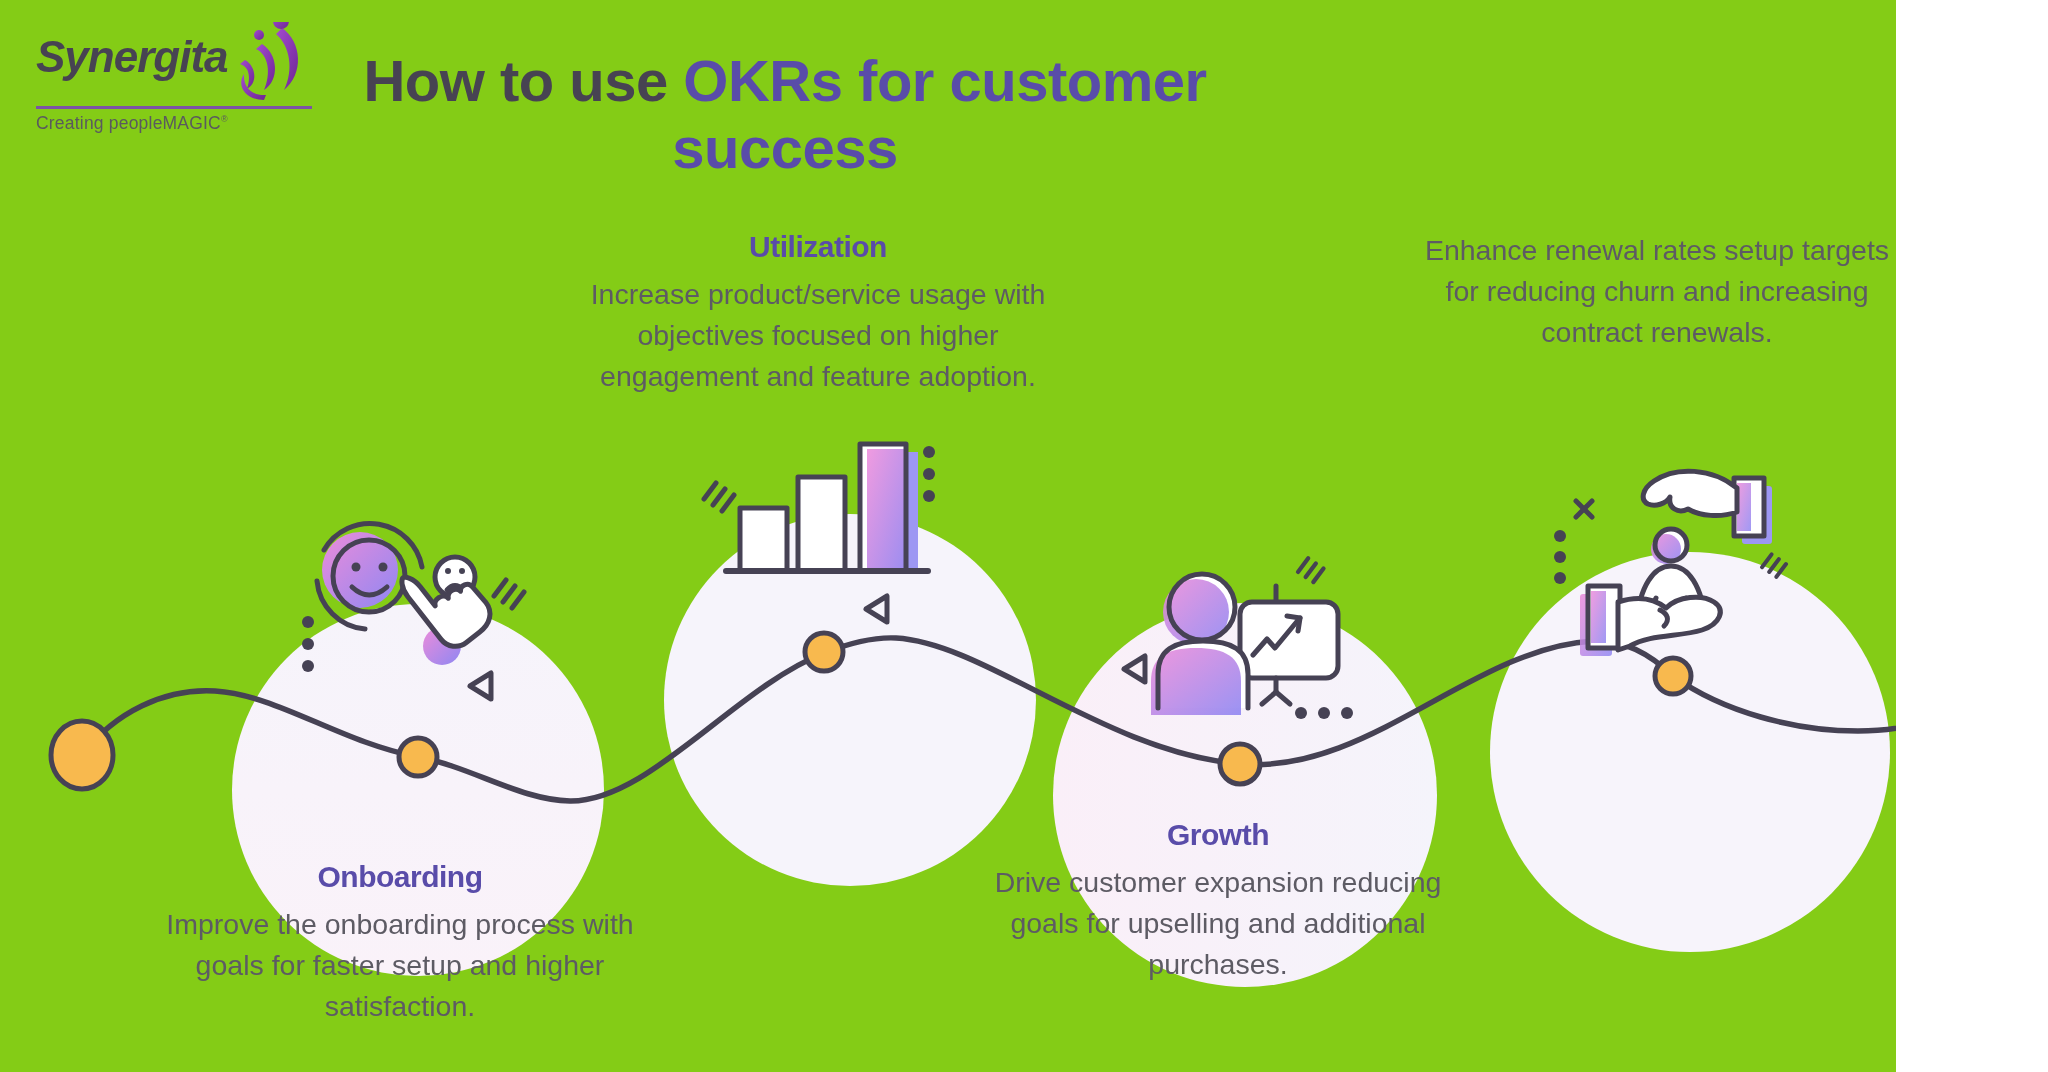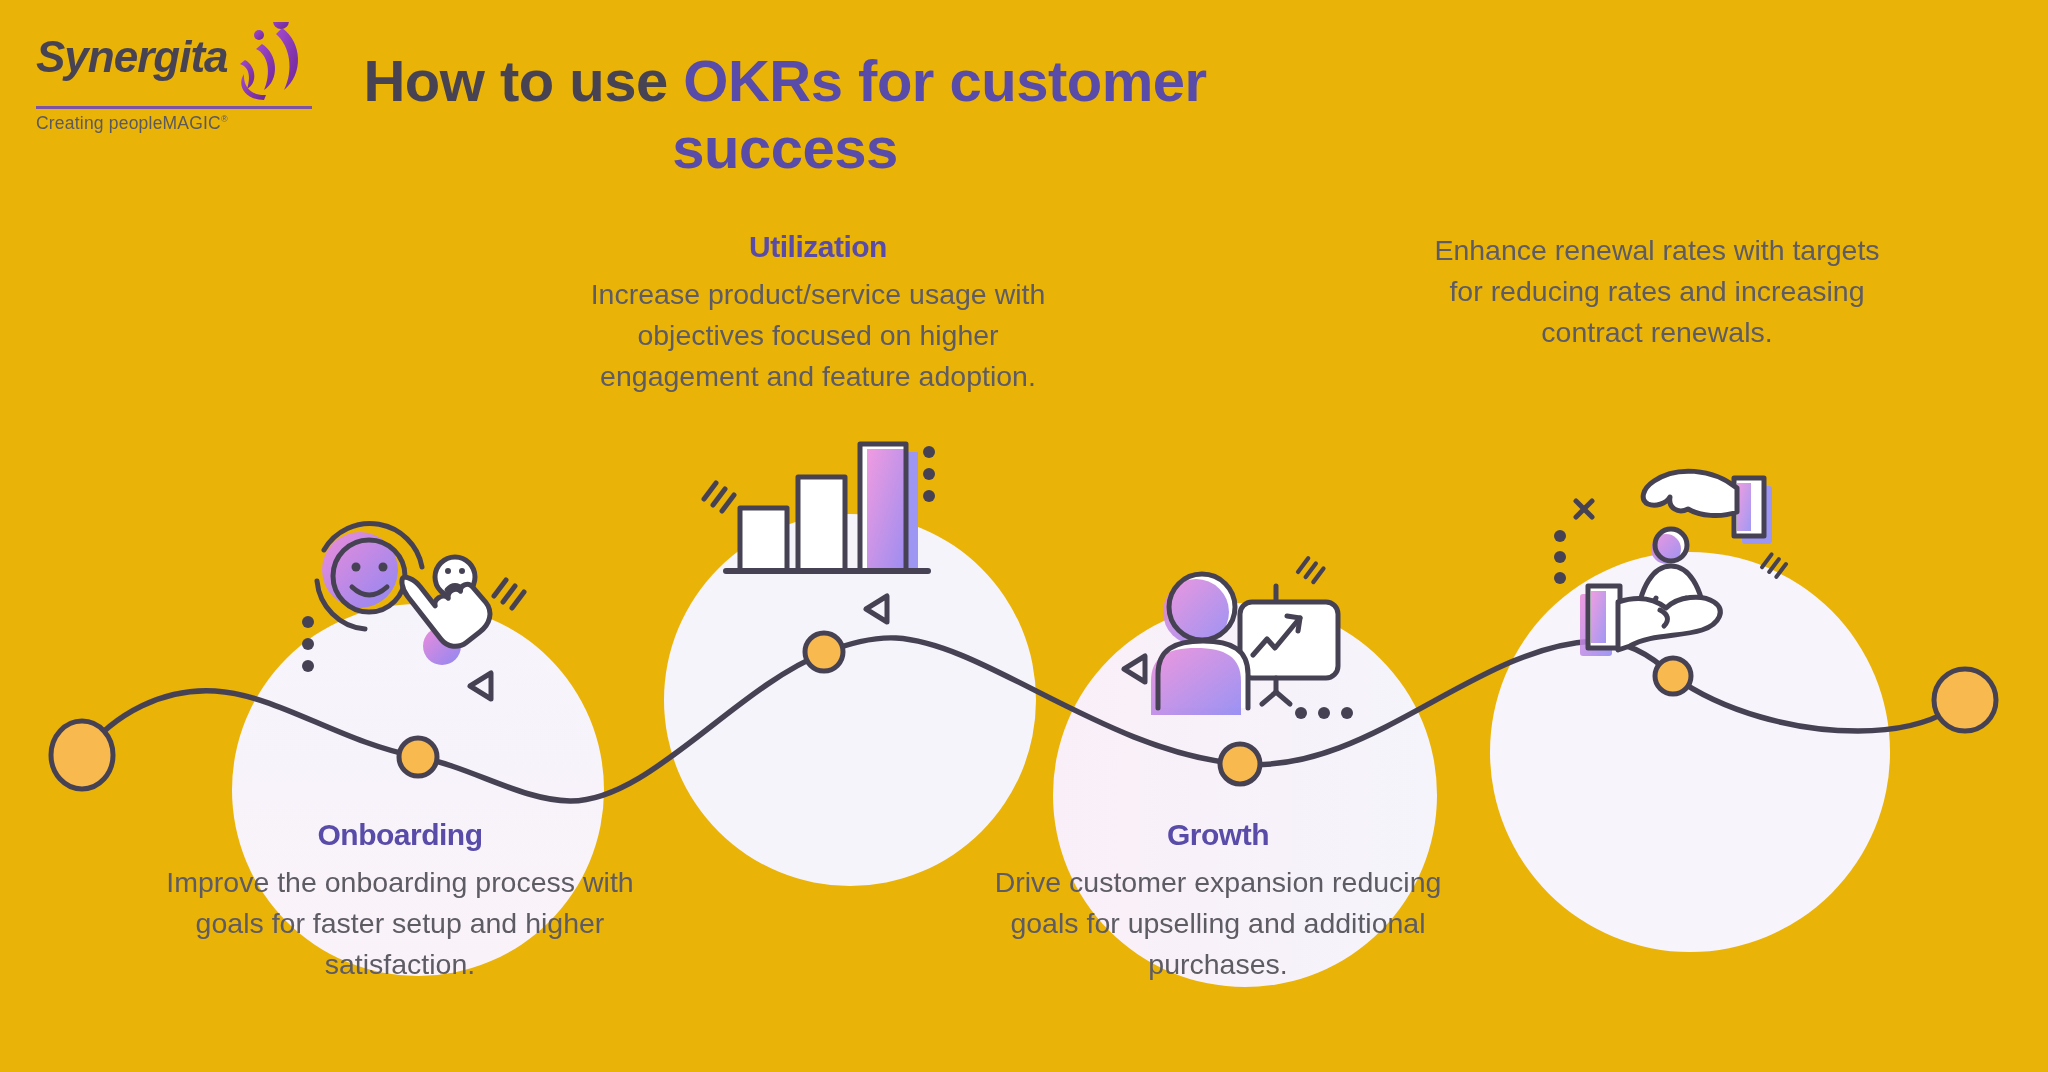--- a/index.html
+++ b/index.html
@@ -1,17 +1,17 @@
 <!DOCTYPE html>
 <html><head>
 <meta charset="utf-8">
 <style>
   html,body{margin:0;padding:0;background:#ffffff;}
   #canvas{
-    position:relative;width:2048px;height:1072px;background:#eab308;overflow:hidden;
+    position:relative;width:1896px;height:1072px;background:#84cc16;overflow:hidden;
     font-family:"Liberation Sans", sans-serif;
   }
   
   .logo{position:absolute;left:36px;top:22px;width:280px;}
   .logo-row{display:flex;align-items:flex-start;}
   .logo-name{
     font-style:italic;font-weight:700;font-size:44px;color:#474352;
     letter-spacing:-1px;line-height:70px;
   }
   .logo-swirl{margin-left:2px;}
@@ -33,21 +33,21 @@
   .stage h2{
     margin:0 0 10px 0;font-size:30px;font-weight:700;color:#594CA9;letter-spacing:-.5px;
   }
   .stage p{
     margin:0 auto;font-size:28.5px;color:#5d5b64;line-height:1.43;font-weight:400;
   }
   .stage--utilization{left:538px;top:230px;}
   .stage--utilization p{width:490px;}
   .stage--retention{left:1377px;top:230px;}
   .stage--retention p{width:470px;}
-  .stage--onboarding{left:120px;top:818px;}
+  .stage--onboarding{left:120px;top:860px;}
   .stage--onboarding p{width:500px;}
   .stage--growth{left:938px;top:818px;}
   .stage--growth p{width:465px;}
   
   .scene{position:absolute;left:0;top:0;width:2048px;height:1072px;}
   .ol{stroke:#464254;stroke-width:5;stroke-linecap:round;stroke-linejoin:round;fill:none;}
   .olw{stroke:#464254;stroke-width:5;stroke-linecap:round;stroke-linejoin:round;fill:#ffffff;}
   .dk{fill:#464254;}
 </style>
 </head>
@@ -257,21 +257,21 @@
   <h1 class="headline" style="margin:0;">
     <span class="t-dark">How to use </span><span class="t-purple">OKRs for customer success</span>
   </h1>
 
   <div class="stage stage--utilization">
     <h2>Utilization</h2>
     <p>Increase product/service usage with objectives focused on higher engagement and feature adoption.</p>
   </div>
 
   <div class="stage stage--retention">
-    <p>Enhance renewal rates with targets for reducing rates and increasing contract renewals.</p>
+    <p>Enhance renewal rates setup targets for reducing churn and increasing contract renewals.</p>
   </div>
 
   <div class="stage stage--onboarding">
     <h2>Onboarding</h2>
     <p>Improve the onboarding process with goals for faster setup and higher satisfaction.</p>
   </div>
 
   <div class="stage stage--growth">
     <h2>Growth</h2>
     <p>Drive customer expansion reducing goals for upselling and additional purchases.</p>

